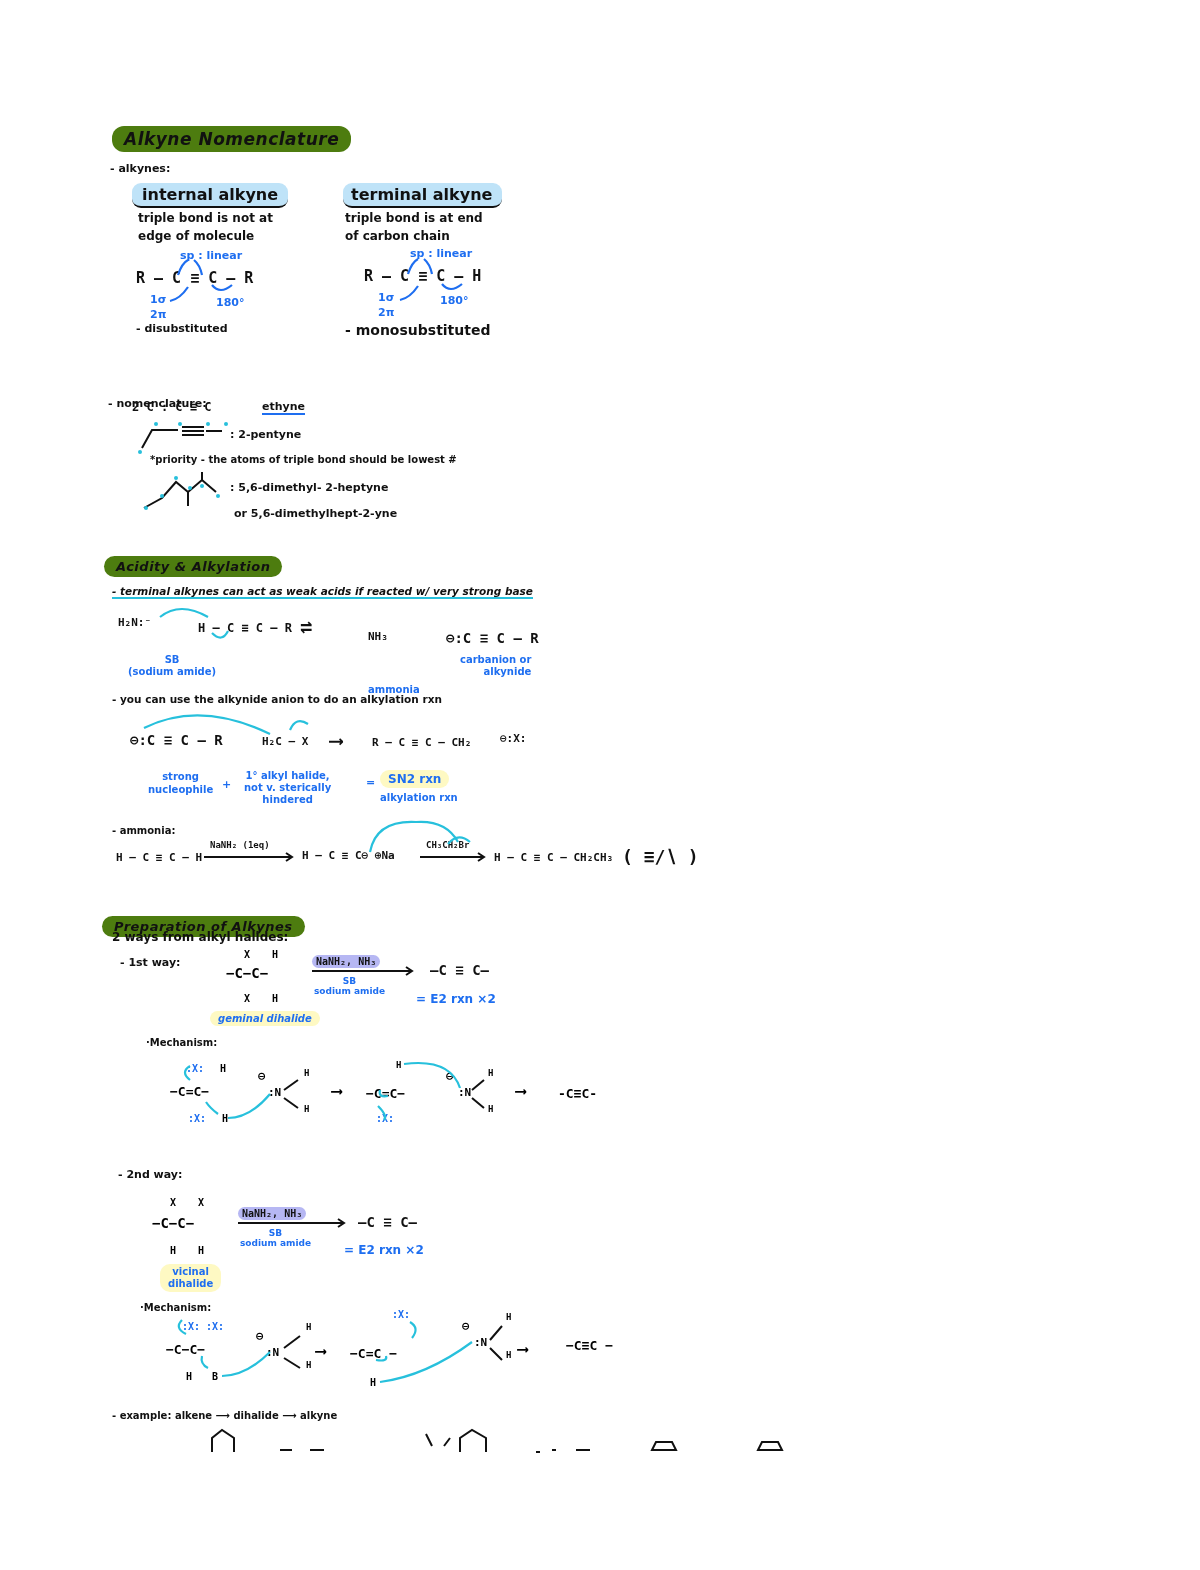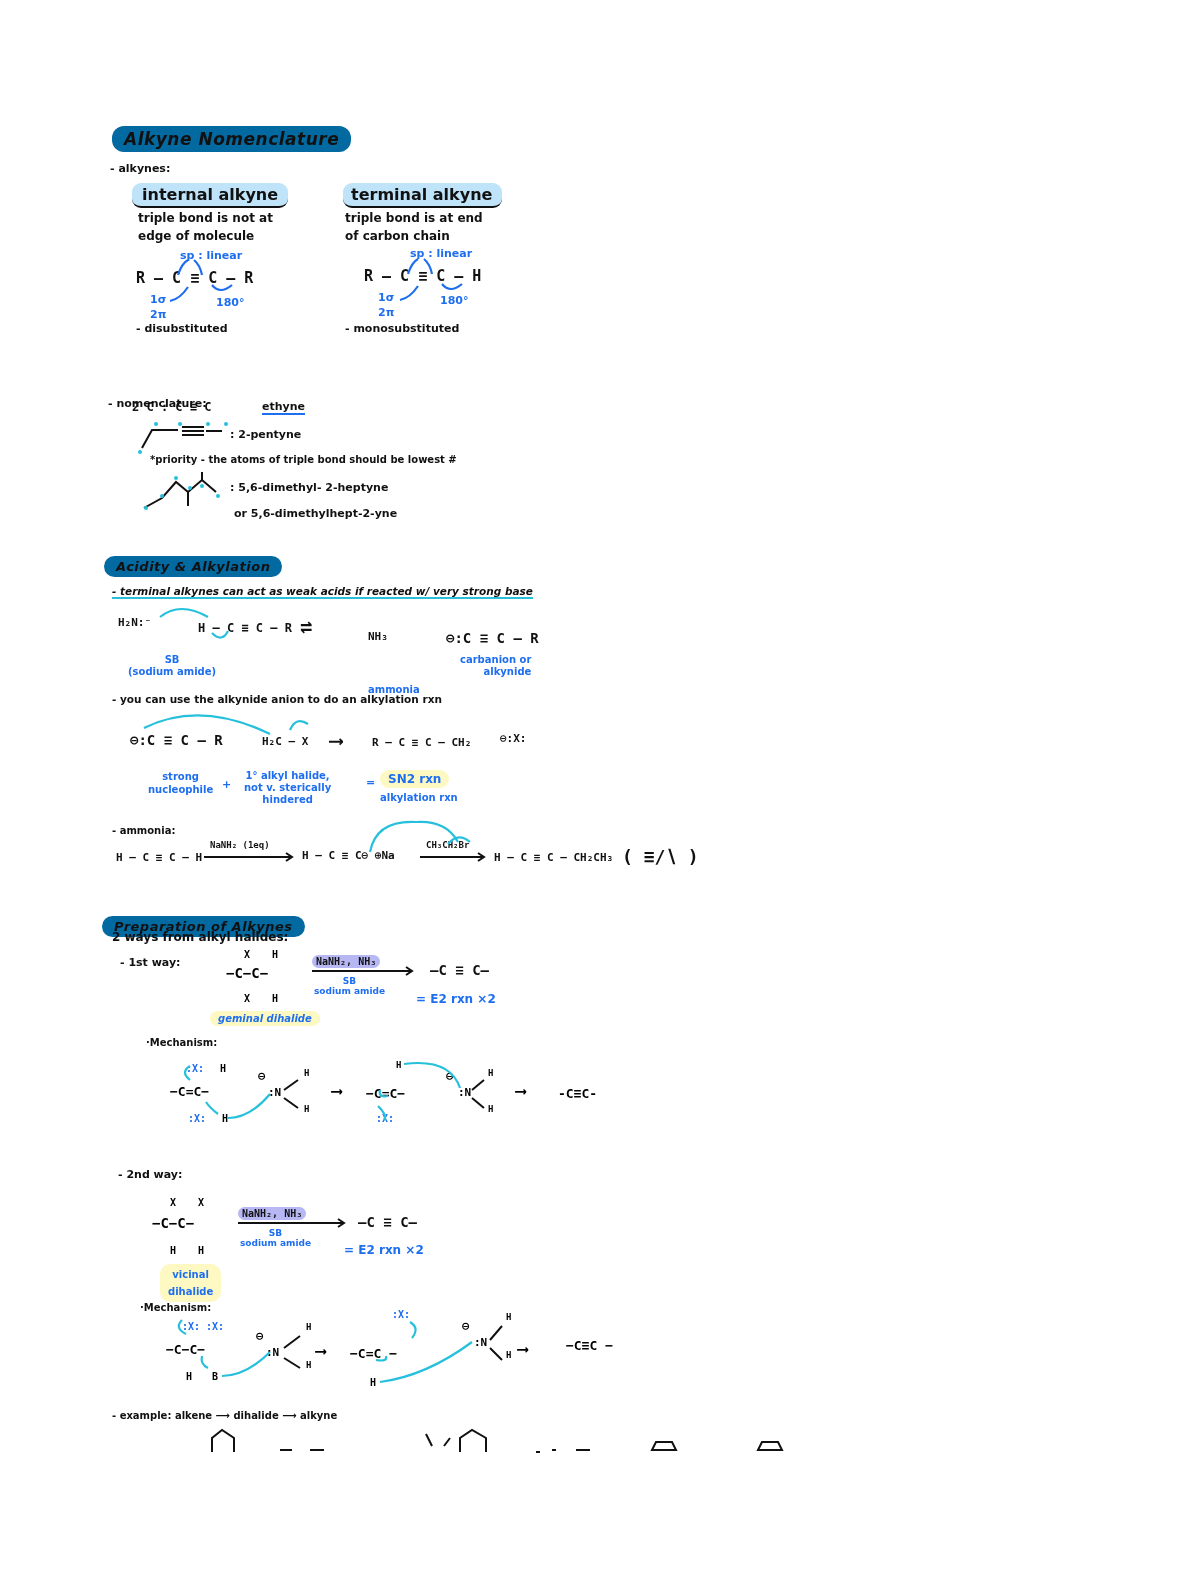--- a/index.html
+++ b/index.html
@@ -1,19 +1,19 @@
 <!DOCTYPE html>
 <html><head>
 <meta charset="utf-8">
 <style>
   html, body { margin:0; padding:0; background:#ffffff; }
   body { width:1200px; height:1570px; position:relative; overflow:hidden;
          font-family:"DejaVu Sans", sans-serif; color:#111; }
   .abs { position:absolute; white-space:nowrap; }
-  .h { font-weight:bold; font-size:17px; background:#0369a1; border-radius:12px;
+  .h { font-weight:bold; font-size:17px; background:#4d7c0f; border-radius:12px;
        padding:3px 12px; font-style:italic; letter-spacing:0.5px; }
   .t { font-size:12px; font-weight:bold; }
   .bl { color:#1e6ef0; font-weight:bold; font-size:11px; }
   .sub { font-weight:bold; font-size:16px; background:#bfe3f8; border-radius:9px; padding:2px 10px; border-bottom:2px solid #111; }
   .hl { background:#fef9c3; border-radius:10px; padding:2px 8px; }
   .hlp { background:#b6b7f3; border-radius:10px; padding:1px 4px; }
   .chem { font-family:"DejaVu Sans Mono", monospace; font-weight:bold; font-size:14px; }
   .chemS { font-family:"DejaVu Sans Mono", monospace; font-weight:bold; font-size:11px; }
   svg { position:absolute; overflow:visible; }
   .arrowline { stroke:#111; stroke-width:2; fill:none; }
@@ -49,21 +49,21 @@
 <div class="abs chem" style="left:364px;top:267px;font-size:15px;">R — C ≡ C — H</div>
 <div class="abs bl" style="left:378px;top:291px;">1σ</div>
 <div class="abs bl" style="left:378px;top:306px;">2π</div>
 <div class="abs bl" style="left:440px;top:294px;">180°</div>
 <svg style="left:390px;top:254px;" width="90" height="50">
   <path class="bcurl" d="M18 20 Q22 8 28 5"></path>
     <path class="bcurl" d="M34 5 Q40 10 42 20"></path>
   <path class="bcurl" d="M10 46 Q20 44 28 32"></path>
     <path class="bcurl" d="M52 30 Q60 40 72 30"></path>
 </svg>
-<div class="abs t" style="left:345px;top:322px;font-size:11px;">- monosubstituted</div>
+<div class="abs t" style="left:345px;top:322px;font-size:14px;">- monosubstituted</div>
 
 <div class="abs t" style="left:108px;top:373px;font-size:11px;margin-top:24px;">- nomenclature:</div>
 <div class="abs chemS" style="left:132px;top:400px;font-size:12px;">2 C :  C ≡ C</div>
 <div class="abs t" style="left:262px;top:400px;font-size:11px;border-bottom:2px solid #1e6ef0;">ethyne</div>
 <svg style="left:134px;top:418px;" width="100" height="40">
   <path class="arrowline" d="M8 30 L18 12 L44 12" stroke-width="3"></path>
   <path class="arrowline" d="M48 9 L70 9 M48 13 L70 13 M48 17 L70 17" stroke-width="2.5"></path>
   <path class="arrowline" d="M72 13 L88 13" stroke-width="3"></path>
   <circle cx="6" cy="34" r="2" fill="#27c0dc"></circle>
     <circle cx="22" cy="6" r="2" fill="#27c0dc"></circle>
@@ -197,21 +197,21 @@
 </svg>
 
 <div class="abs t" style="left:118px;top:1168px;font-size:11px;">- 2nd way:</div>
 <svg style="left:152px;top:1196px;" width="72" height="62">
   <text x="18" y="10" font-size="10" font-weight="bold" font-family="DejaVu Sans Mono, monospace">X</text>
   <text x="46" y="10" font-size="10" font-weight="bold" font-family="DejaVu Sans Mono, monospace">X</text>
   <text x="0" y="32" font-size="14" font-weight="bold" font-family="DejaVu Sans Mono, monospace">−C−C−</text>
   <text x="18" y="58" font-size="10" font-weight="bold" font-family="DejaVu Sans Mono, monospace">H</text>
   <text x="46" y="58" font-size="10" font-weight="bold" font-family="DejaVu Sans Mono, monospace">H</text>
 </svg>
-<div class="abs bl hl" style="left:160px;top:1264px;white-space:pre;text-align:center;line-height:17px;font-size:10px;">vicinal
+<div class="abs bl hl" style="left:160px;top:1264px;white-space:pre;text-align:center;line-height:12px;font-size:10px;">vicinal
 dihalide</div>
 <div class="abs chemS hlp" style="left:238px;top:1207px;font-size:10px;">NaNH₂, NH₃</div>
 <svg style="left:238px;top:1218px;" width="112" height="10">
     <path class="arrowline" d="M0 5 L106 5 M100 1 L106 5 L100 9"></path>
   </svg>
 <div class="abs bl" style="left:240px;top:1228px;white-space:pre;text-align:center;line-height:10px;font-size:9px;">SB
 sodium amide</div>
 <div class="abs chem" style="left:358px;top:1214px;">—C ≡ C—</div>
 <div class="abs bl" style="left:344px;top:1243px;font-size:12px;">= E2 rxn ×2</div>
 

